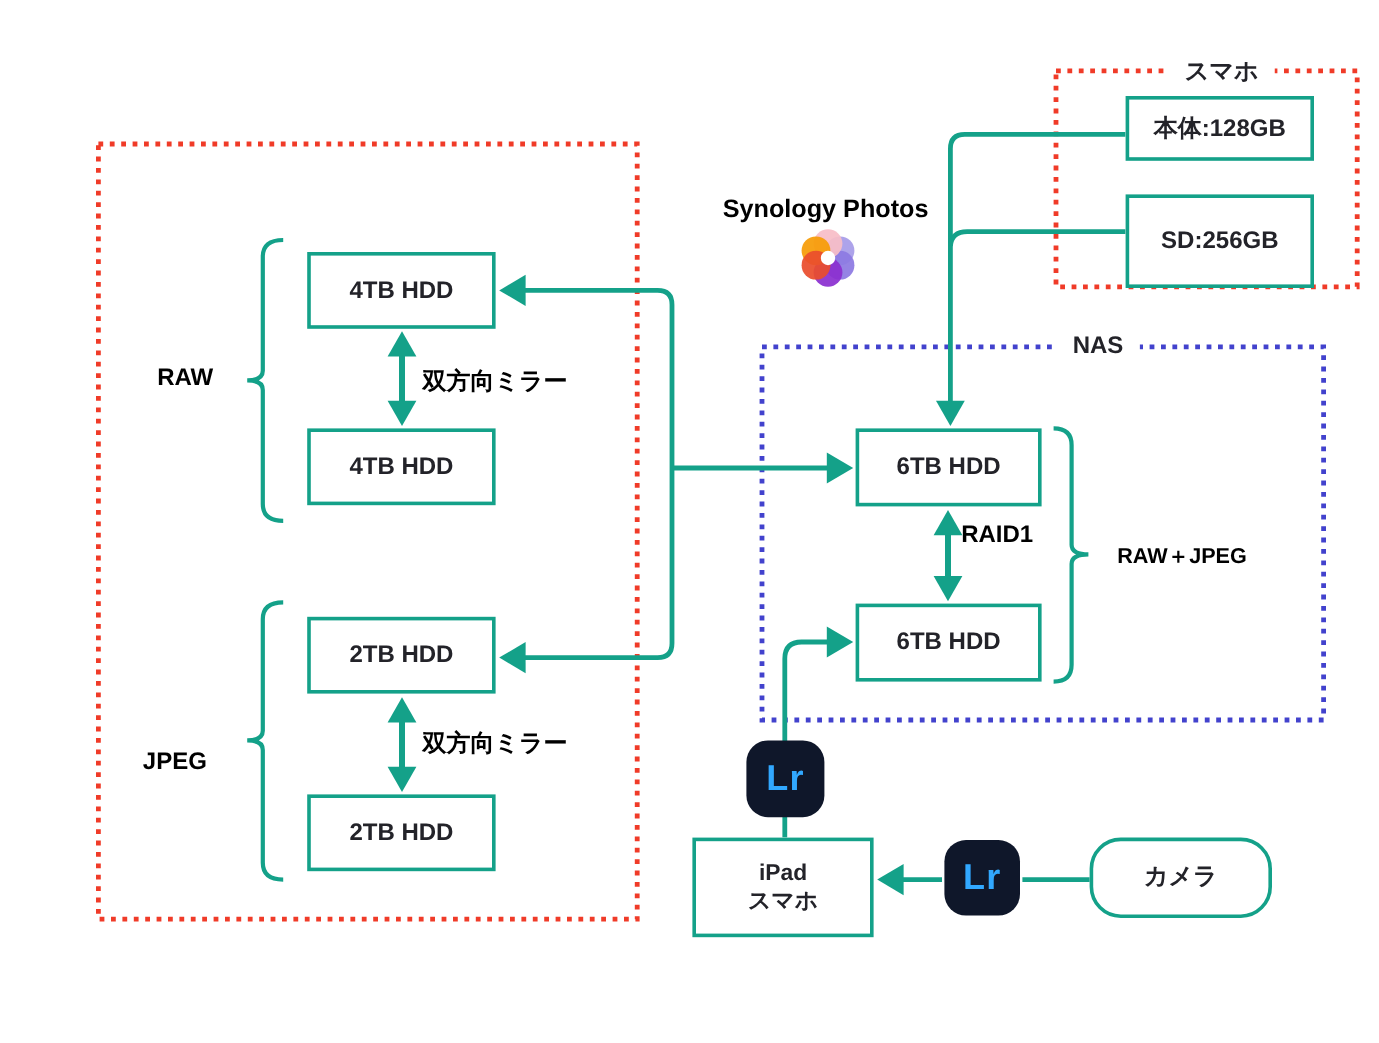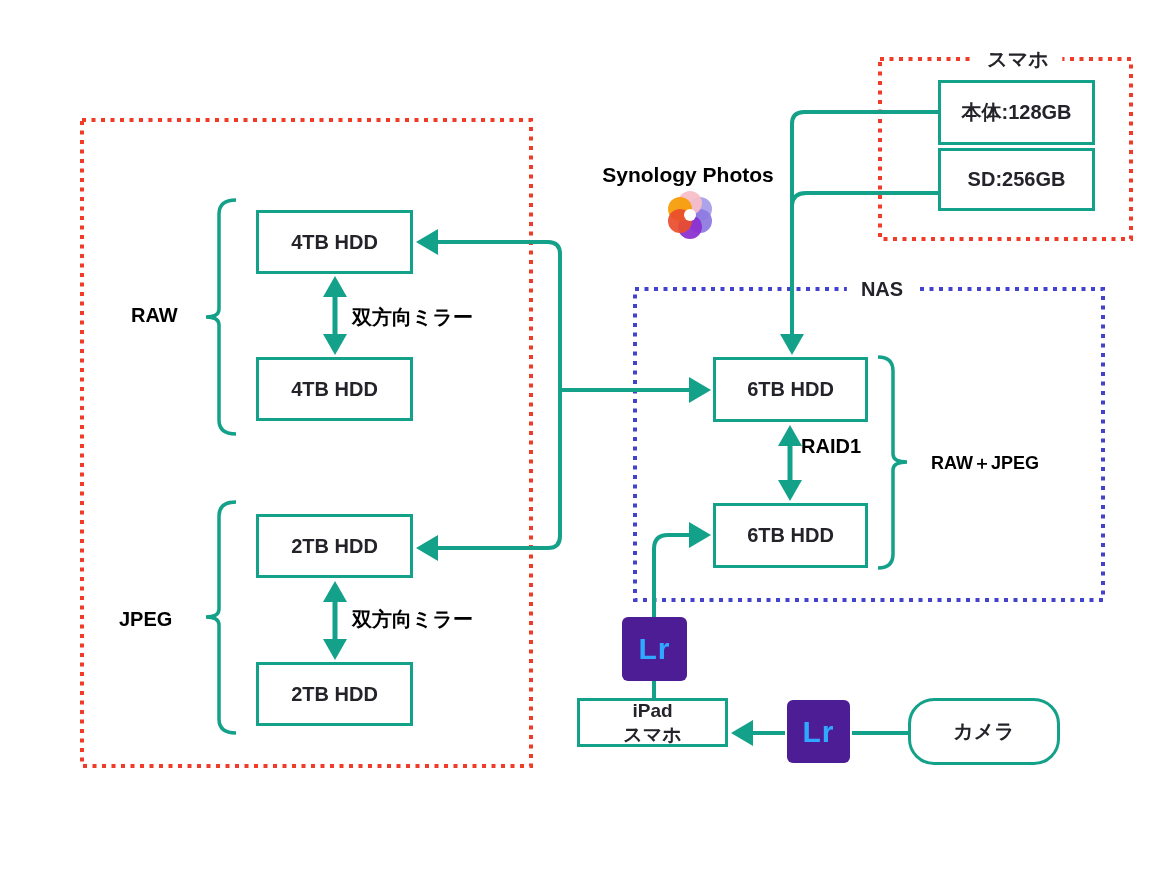--- a/index.html
+++ b/index.html
@@ -14,21 +14,21 @@
     font-weight:bold;font-size:20px;line-height:1.25;color:#232329;text-align:center;
   }
   .lbl{
     position:absolute;font-weight:bold;font-size:20px;white-space:nowrap;color:#000000;
   }
   .grouptitle{
     position:absolute;transform:translate(-50%,-50%);background:#ffffff;
     padding:0 14px;font-weight:bold;font-size:20px;white-space:nowrap;color:#232329;
   }
   .lr-badge{
-    position:absolute;box-sizing:border-box;background:#4c1d95;border-radius:6px;
+    position:absolute;box-sizing:border-box;background:#0f172a;border-radius:18px;
     display:flex;align-items:center;justify-content:center;
     font-weight:bold;font-size:30px;color:#31a8ff;letter-spacing:1px;
   }
   .syn-icon{position:absolute;width:46px;height:46px;}
   .petal{position:absolute;width:24px;height:24px;border-radius:50%;opacity:.93;}
   .petal.center{width:12px;height:12px;background:#ffffff;opacity:1;}
 </style>
 </head>
 <body>
 
@@ -70,57 +70,57 @@
     </g>
 
     <g stroke="#14a189" stroke-width="3.5" fill="none">
       <path d="M 236 200 Q 219 200 219 214 V 309 Q 219 317 206 317 Q 219 317 219 325 V 420 Q 219 434 236 434"></path>
       <path d="M 236 502 Q 219 502 219 516 V 609 Q 219 617 206 617 Q 219 617 219 625 V 719 Q 219 733 236 733"></path>
       <path d="M 878 357 Q 893 357 893 371 V 454 Q 893 462 907 462 Q 893 462 893 470 V 554 Q 893 568 878 568"></path>
     </g>
   </svg>
 
   <div class="grouptitle" style="left:1018px;top:59px;">スマホ</div>
-  <div class="grouptitle" style="left:882px;top:289px;">NAS</div>
+  <div class="grouptitle" style="left:915px;top:289px;">NAS</div>
 
   <div class="lbl" style="left:688px;top:163px;transform:translateX(-50%);font-size:21px;">Synology Photos</div>
   <div class="syn-icon" style="left:667px;top:192px;">
     <span class="petal" style="left:21px;top:5px;background:#a79ce8;"></span>
     <span class="petal" style="left:21px;top:17px;background:#8d7ae2;"></span>
     <span class="petal" style="left:11px;top:23px;background:#8b2fd0;"></span>
     <span class="petal" style="left:11px;top:-1px;background:#f7bdc7;"></span>
     <span class="petal" style="left:0.6px;top:5px;background:#f69c06;"></span>
     <span class="petal" style="left:0.6px;top:17px;background:#e94e2d;"></span>
     <span class="petal center" style="left:17px;top:17px;"></span>
   </div>
 
   <div class="node" style="left:256px;top:210px;width:157px;height:64px;">4TB HDD</div>
   <div class="node" style="left:256px;top:357px;width:157px;height:64px;">4TB HDD</div>
   <div class="node" style="left:256px;top:514px;width:157px;height:64px;">2TB HDD</div>
   <div class="node" style="left:256px;top:662px;width:157px;height:64px;">2TB HDD</div>
 
   <div class="lbl" style="left:131px;top:304px;">RAW</div>
   <div class="lbl" style="left:352px;top:304px;">双方向ミラー</div>
-  <div class="lbl" style="left:119px;top:608px;">JPEG</div>
+  <div class="lbl" style="left:119px;top:624px;">JPEG</div>
   <div class="lbl" style="left:352px;top:606px;">双方向ミラー</div>
 
-  <div class="node" style="left:938px;top:80px;width:157px;height:65px;">本体:128GB</div>
-  <div class="node" style="left:938px;top:148px;width:157px;height:63px;">SD:256GB</div>
+  <div class="node" style="left:938px;top:80px;width:157px;height:54px;">本体:128GB</div>
+  <div class="node" style="left:938px;top:162px;width:157px;height:78px;">SD:256GB</div>
 
   <div class="node" style="left:713px;top:357px;width:155px;height:65px;">6TB HDD</div>
   <div class="node" style="left:713px;top:503px;width:155px;height:65px;">6TB HDD</div>
   <div class="lbl" style="left:801px;top:435px;">RAID1</div>
   <div class="lbl" style="left:931px;top:451px;font-size:18px;">RAW＋JPEG</div>
 
   <div class="lr-badge" style="left:622px;top:617px;width:65px;height:64px;">
     <span>Lr</span>
   </div>
   <div class="lr-badge" style="left:787px;top:700px;width:63px;height:63px;">
     <span>Lr</span>
   </div>
 
-  <div class="node" style="left:577px;top:698px;width:151px;height:49px;font-size:19px;">
+  <div class="node" style="left:577px;top:698px;width:151px;height:83px;font-size:19px;">
     <span>iPad</span>
     <span>スマホ</span>
   </div>
   <div class="node" style="left:908px;top:698px;width:152px;height:67px;border-radius:26px;">カメラ</div>
 
 </div>
 
 </body></html>

